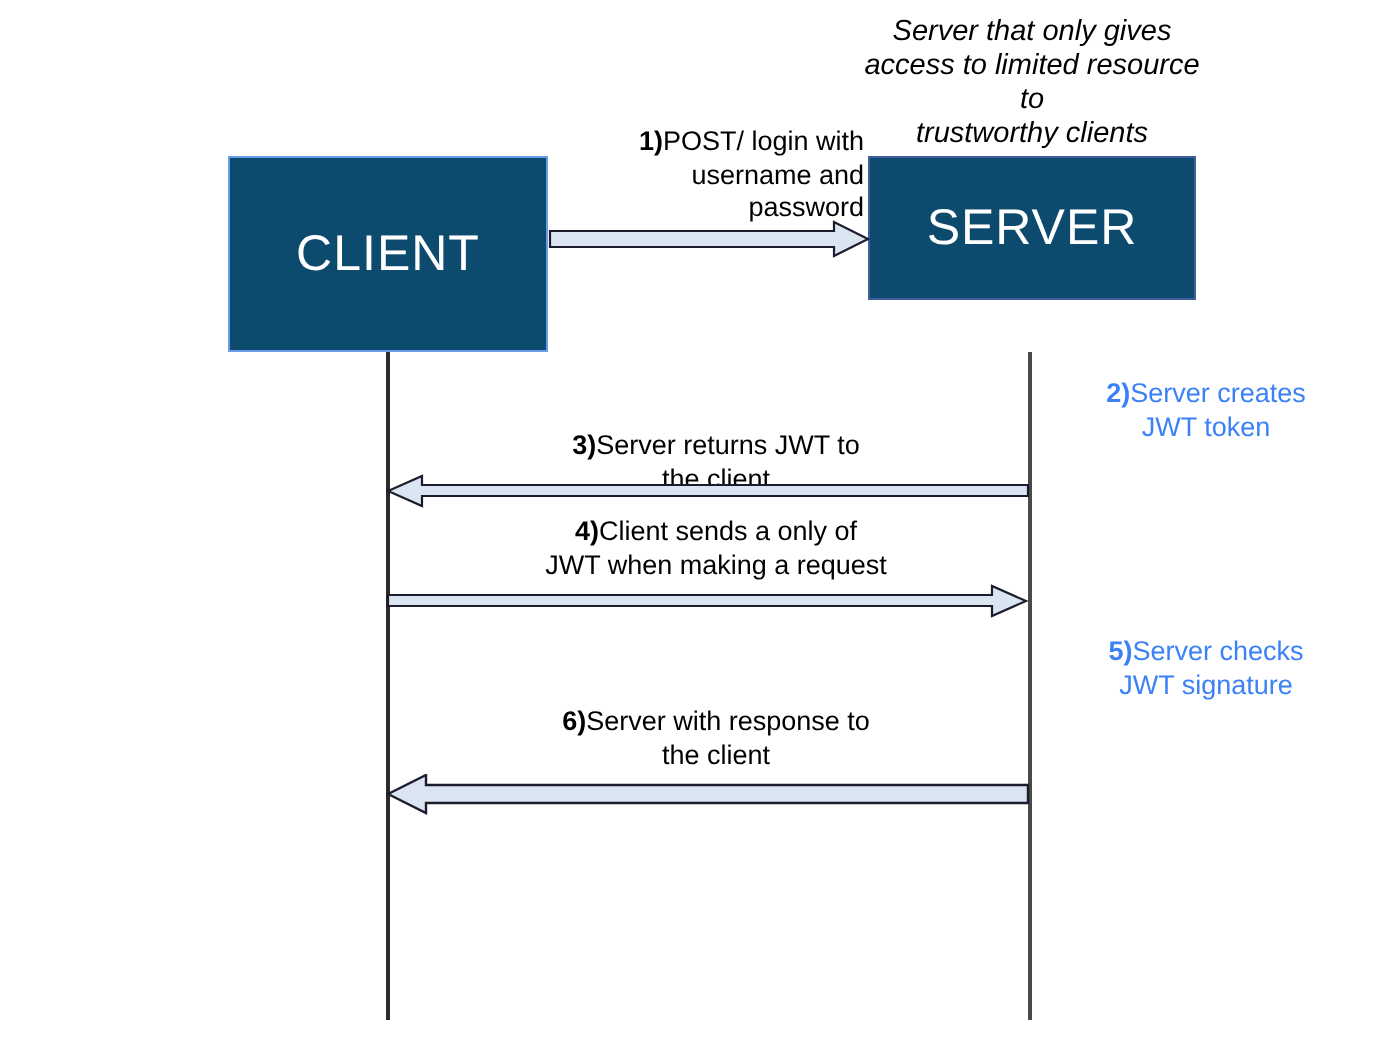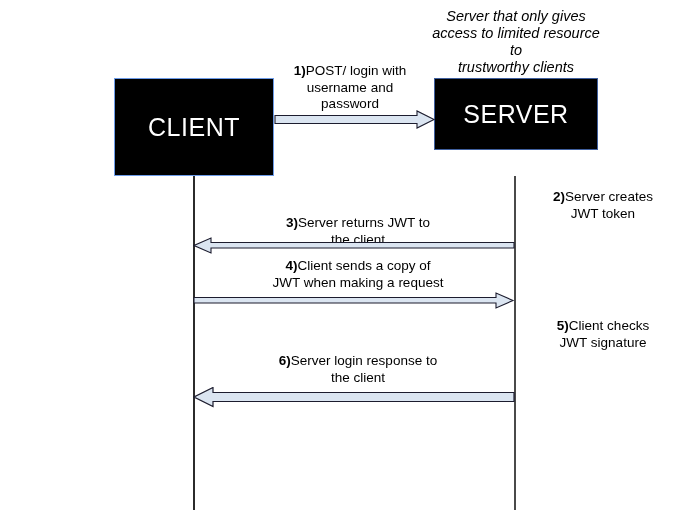--- a/index.html
+++ b/index.html
@@ -20,21 +20,21 @@
     line-height:17px;
     text-align:center;
     color:#000;
     white-space:pre-line;
   }
   #client-title{left:104px;top:38px;width:180px;}
   #server-title{left:418px;top:8px;width:196px;}
 
   .lifeline-box{
     position:absolute;
-    background:#000000;
+    background:#0c4a6e;
     box-sizing:border-box;
     display:flex;align-items:center;justify-content:center;
     color:#ffffff;
     font-size:25px;
     letter-spacing:0.5px;
     text-align:center;
   }
   #client-box{left:114px;top:78px;width:160px;height:98px;border:1px solid #6c9be8;}
   #server-box{left:434px;top:78px;width:164px;height:72px;border:1.5px solid #3f5f9e;}
 
@@ -54,28 +54,28 @@
     color:#000;
     white-space:pre-line;
   }
   .msg-label b{font-weight:bold;}
 
   .note-label{
     position:absolute;
     font-size:13.5px;
     line-height:16.5px;
     text-align:center;
-    color:#000000;
+    color:#3b82f6;
     white-space:pre-line;
   }
 
   .arrow{position:absolute;}
 
   
-  #label-1{left:268px;top:63px;width:164px;}
+  #label-1{left:268px;top:63px;width:164px;text-align:right;}
   #label-3{left:208px;top:203px;width:300px;margin-top:12px;}
   #label-4{left:208px;top:258px;width:300px;}
   #label-6{left:208px;top:353px;width:300px;}
 
   
   #note-2{left:528px;top:189px;width:150px;text-align:center;}
   #note-5{left:528px;top:318px;width:150px;text-align:center;}
 </style>
 </head>
 <body>
@@ -106,30 +106,30 @@
   <div class="note-label" id="note-2"><b>2)</b><span>Server creates
 JWT token</span></div>
 
   <div class="msg-label" id="label-3"><b>3)</b><span>Server returns JWT to
 the client</span></div>
 
   <svg class="arrow" id="arrow-3" style="left:193px;top:237px;" width="322" height="18">
     <polygon points="321,5.5 18,5.5 18,1 1,8.5 18,16 18,11 321,11" fill="#dbe5f1" stroke="#1c1c2e" stroke-width="1.1"></polygon>
   </svg>
 
-  <div class="msg-label" id="label-4"><b>4)</b><span>Client sends a copy of
+  <div class="msg-label" id="label-4"><b>4)</b><span>Client sends a only of
 JWT when making a request</span></div>
 
   <svg class="arrow" id="arrow-4" style="left:193px;top:292px;" width="322" height="18">
     <polygon points="1,5.5 303,5.5 303,1 320,8.5 303,16 303,11 1,11" fill="#dbe5f1" stroke="#1c1c2e" stroke-width="1.1"></polygon>
   </svg>
 
-  <div class="note-label" id="note-5"><b>5)</b><span>Client checks
+  <div class="note-label" id="note-5"><b>5)</b><span>Server checks
 JWT signature</span></div>
 
-  <div class="msg-label" id="label-6"><b>6)</b><span>Server login response to
+  <div class="msg-label" id="label-6"><b>6)</b><span>Server with response to
 the client</span></div>
 
   <svg class="arrow" id="arrow-6" style="left:193px;top:387px;" width="322" height="24">
     <polygon points="321,5.5 20,5.5 20,0.5 1,10 20,19.5 20,14.5 321,14.5" fill="#dbe5f1" stroke="#1c1c2e" stroke-width="1.2"></polygon>
   </svg>
 
 </div>
 
 </body></html>

